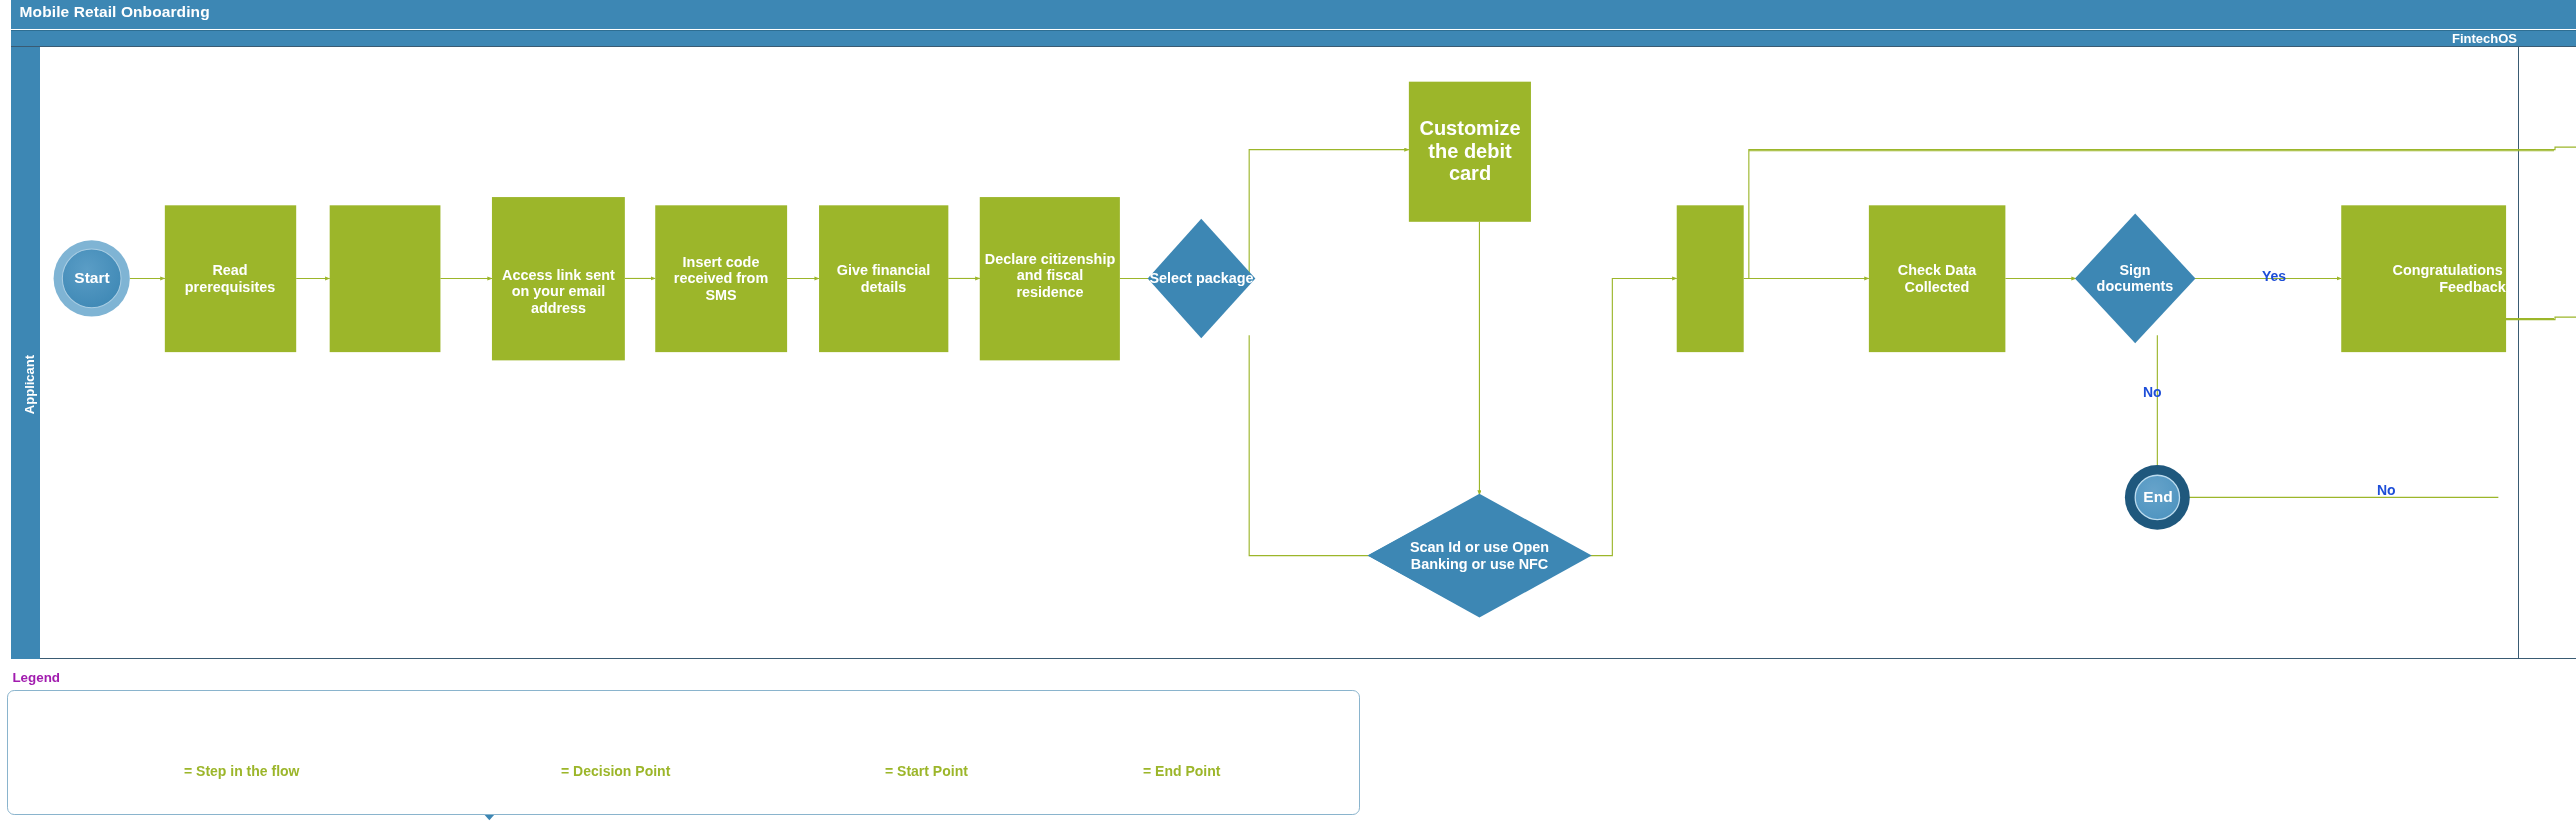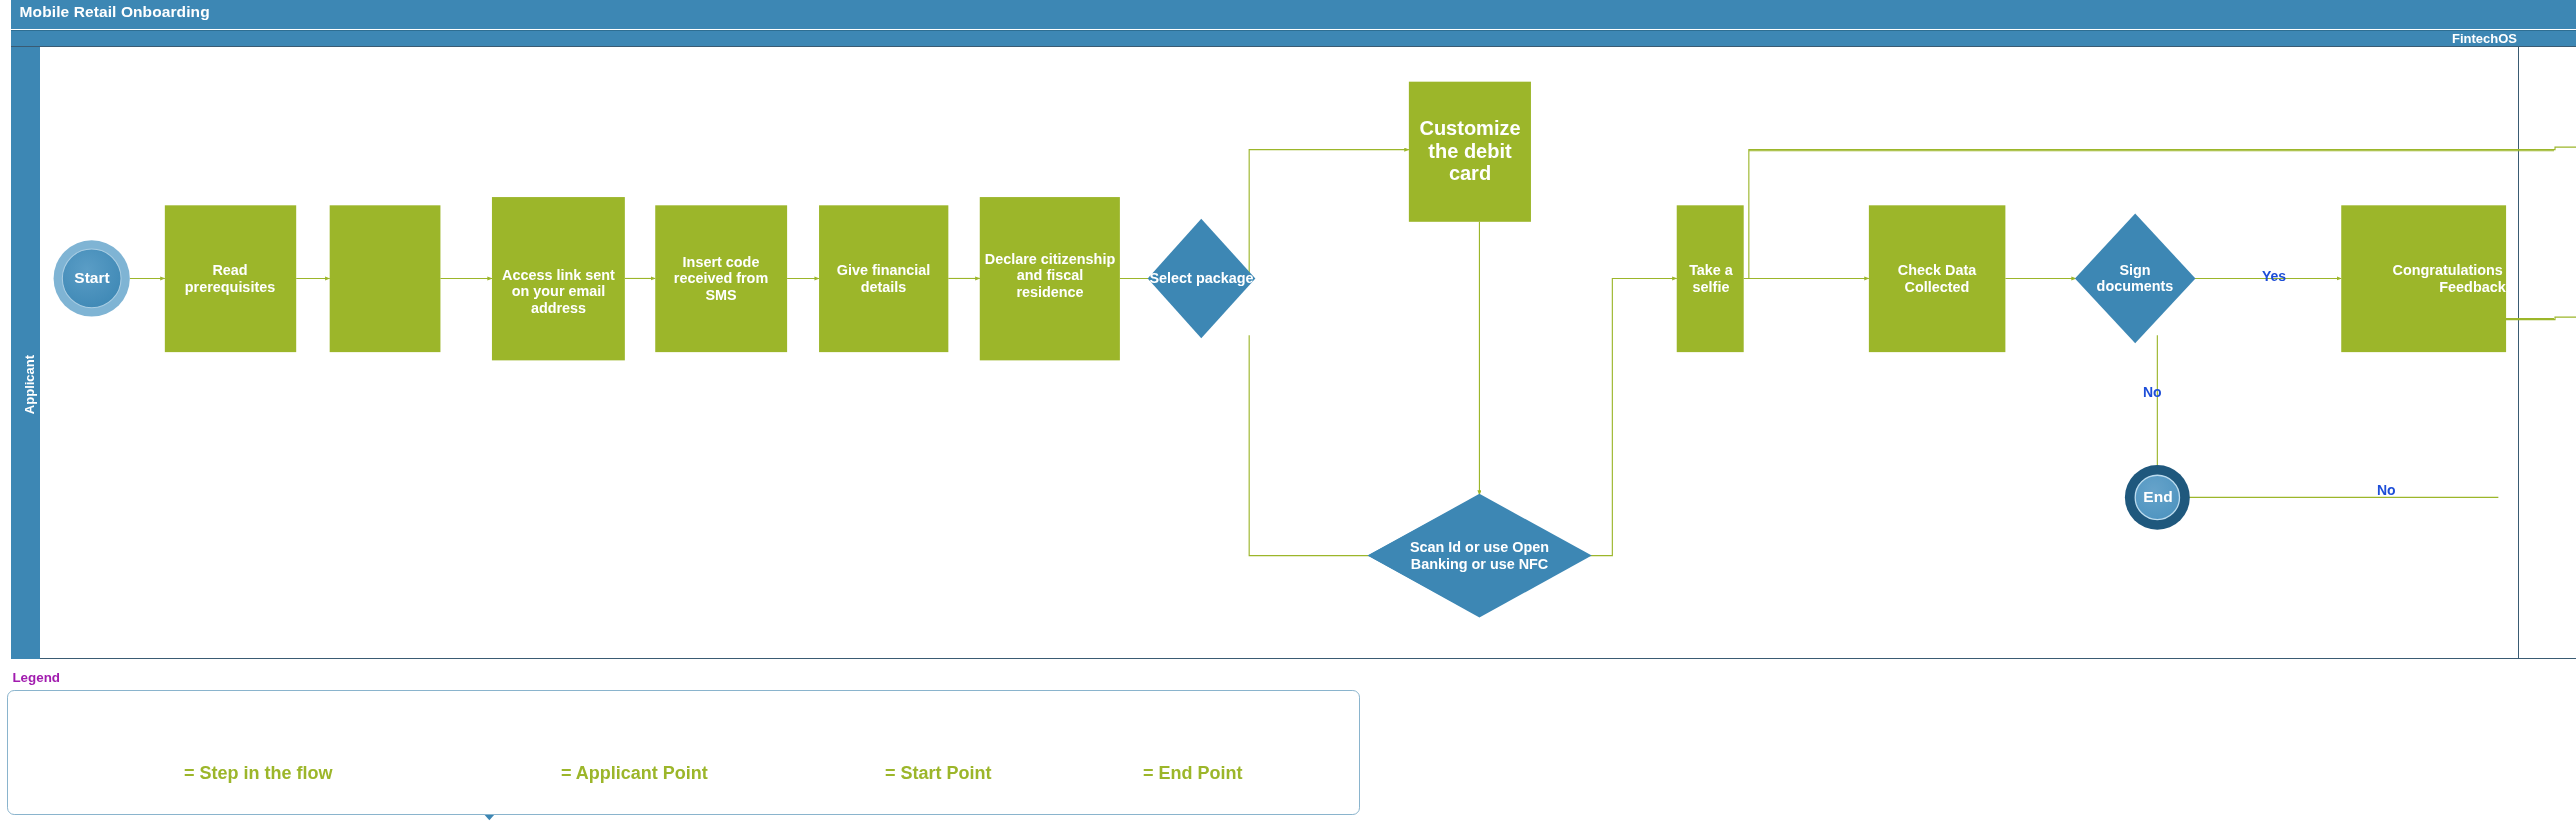--- a/index.html
+++ b/index.html
@@ -29,21 +29,21 @@
          color:#ffffff;font-weight:bold;line-height:1.12;pointer-events:none;}
   .ntext.s28{font-size:14.4px;}
   .ntext.s27{font-size:20px;}
   .ntext.s30{font-size:15.5px;}
 
   .edge-label{position:absolute;font-size:14px;font-weight:bold;color:#1d4ed8;white-space:nowrap;}
 
   
   .legend-title{position:absolute;left:12.4px;top:670px;font-size:13.4px;font-weight:bold;color:#a21caf;}
   .legend-box{position:absolute;left:6.7px;top:690px;width:1353px;height:125px;border:0.8px solid #8ab4cd;border-radius:7.2px;background:#fff;box-sizing:border-box;}
-  .legend-text{position:absolute;font-size:18px;font-weight:bold;color:#9cb62a;white-space:nowrap;}
+  .legend-text{position:absolute;font-size:14px;font-weight:bold;color:#9cb62a;white-space:nowrap;}
   .lg-chip-text{position:absolute;display:flex;align-items:center;justify-content:center;color:#fff;font-weight:bold;font-size:13px;}
 </style>
 </head>
 <body>
 
 <div id="page">
 
   <div class="title-bar"></div>
   <div class="title-text">Mobile Retail Onboarding</div>
 
@@ -173,38 +173,37 @@
   <div class="ntext s28" style="left:821px;top:205px;width:125px;height:147px;">Give financial details</div>
 
   <div class="ntext s28" style="left:982px;top:197px;width:136px;height:157px;">Declare citizenship and fiscal residence</div>
 
   <div class="ntext s28" style="left:1137px;top:264px;width:129px;height:29px;">Select package</div>
 
   <div class="ntext s27" style="left:1411px;top:81px;width:118px;height:140px;">Customize the debit card</div>
 
   <div class="ntext s28" style="left:1392px;top:504px;width:175px;height:103px;">Scan Id or use Open Banking or use NFC</div>
 
-  <div class="ntext s28" style="left:1679px;top:205px;width:64px;height:147px;">Take a selfie</div>
 
   <div class="ntext s28" style="left:1871px;top:205px;width:132px;height:147px;">Check Data Collected</div>
 
   <div class="ntext s28" style="left:2081px;top:238px;width:108px;height:80px;">Sign documents</div>
 
   <div class="ntext s28" style="left:2344px;top:205px;width:161px;height:147px;margin-left:48px;">Congratulations &amp; Give Feedback</div>
 
   <div class="ntext s30" style="left:2132px;top:484px;width:52px;height:26px;">End</div>
 
   <div class="edge-label" style="left:2262px;top:268px;">Yes</div>
   <div class="edge-label" style="left:2143px;top:384px;">No</div>
   <div class="edge-label" style="left:2377px;top:482px;">No</div>
 
   <div class="legend-title">Legend</div>
   <div class="legend-box"></div>
 
   <div class="legend-text" style="left:184px;top:763px;">= Step in the flow</div>
-  <div class="legend-text" style="left:561px;top:763px;">= Applicant Point</div>
+  <div class="legend-text" style="left:561px;top:763px;">= Decision Point</div>
   <div class="lg-chip-text" style="left:809px;top:761px;width:52px;height:23px;">Start</div>
   <div class="legend-text" style="left:885px;top:763px;">= Start Point</div>
   <div class="lg-chip-text" style="left:1074px;top:761px;width:52px;height:23px;">End</div>
   <div class="legend-text" style="left:1143px;top:763px;">= End Point</div>
 
 </div>
 
 
 </body></html>

